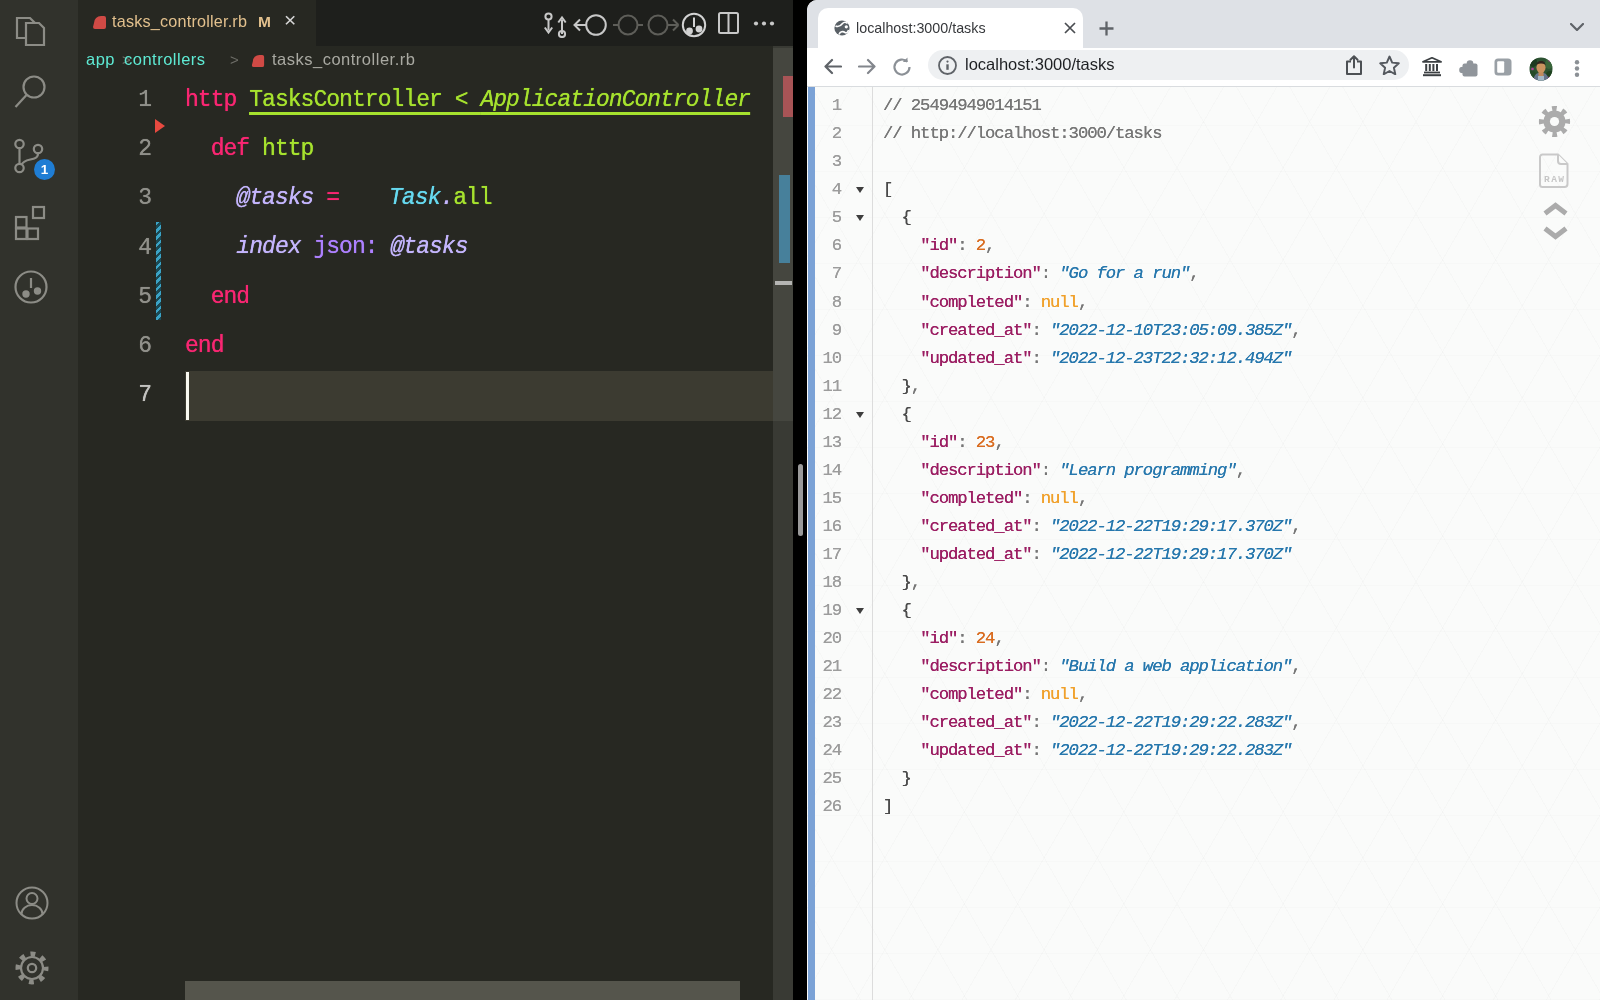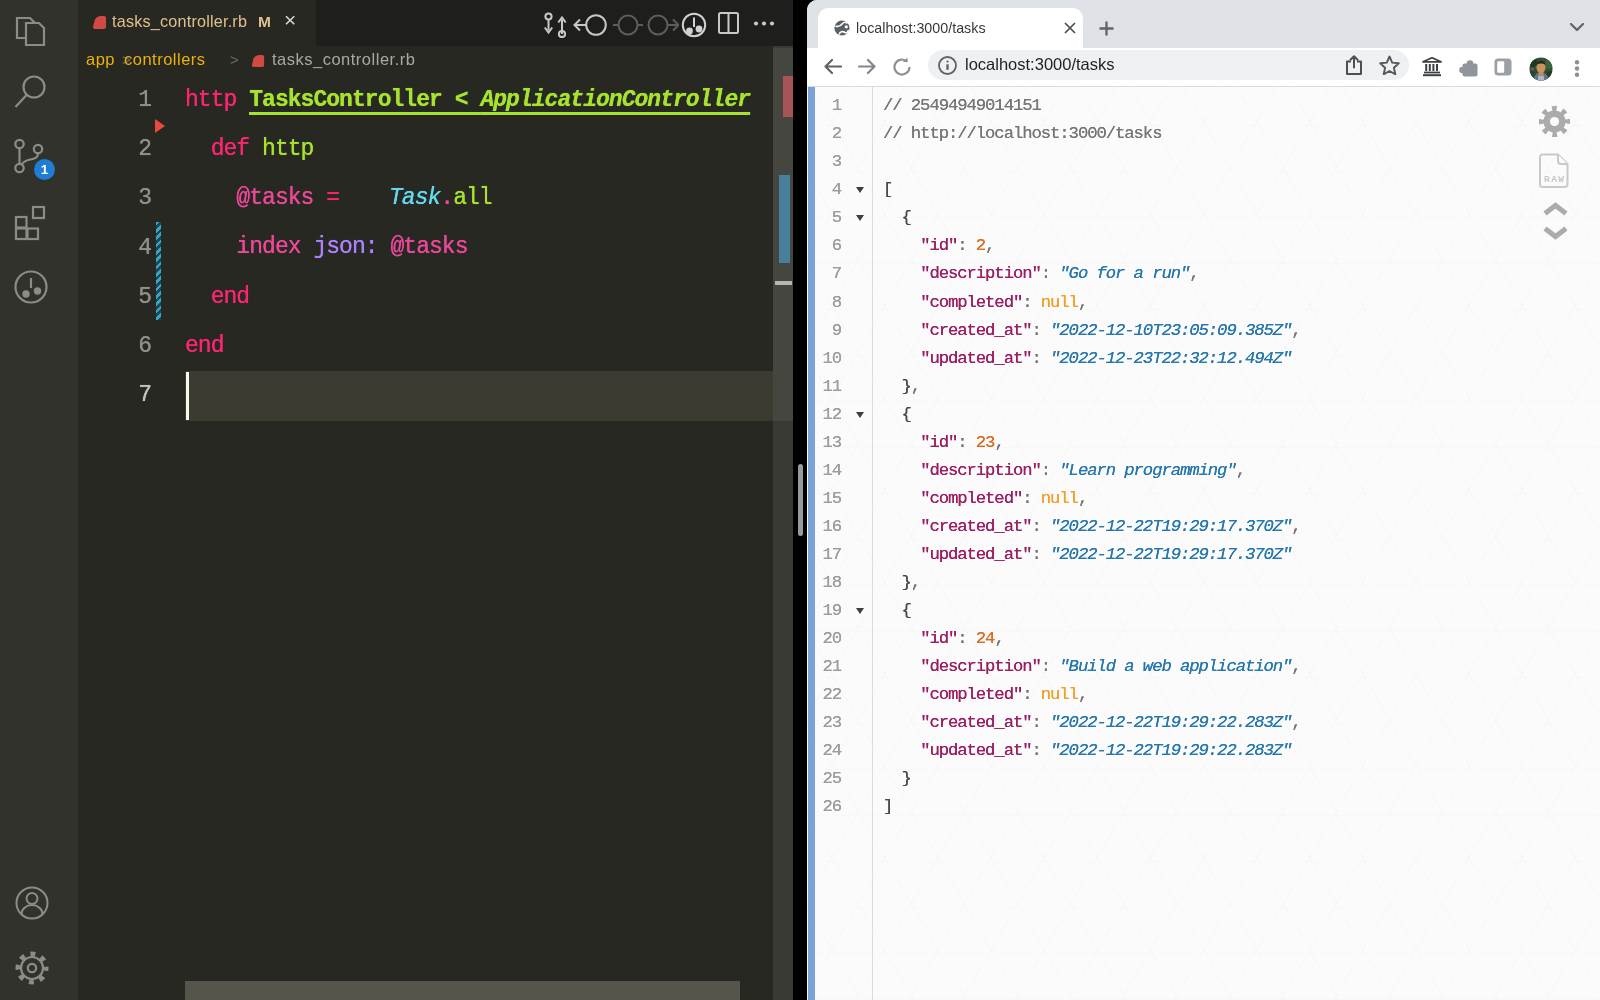--- a/index.html
+++ b/index.html
@@ -7,25 +7,25 @@
   .abs { position:absolute; }
   
   #vsc { position:absolute; left:0; top:0; width:793px; height:1000px; background:#272822; }
   #abar { position:absolute; left:0; top:0; width:78px; height:1000px; background:#31322c; }
   #tabbar { position:absolute; left:78px; top:0; width:715px; height:46px; background:#1e1f1c; }
   #tab1 { position:absolute; left:0; top:0; width:238px; height:46px; background:#272822; }
   #tab1 .ttl { position:absolute; left:34px; top:12px; font-size:16.2px; color:#e2c08d; letter-spacing:0.2px; }
   #tab1 .m { position:absolute; left:180px; top:13px; font-size:15.5px; color:#e2c08d; font-weight:bold; }
   #tab1 .x { position:absolute; left:206px; top:8px; font-size:21px; color:#d7d7d7; }
   #crumbs { position:absolute; left:78px; top:46px; width:715px; height:30px; background:#272822; color:#9c9c95; font-size:16.5px; letter-spacing:0.5px; }
-  #crumbs span { position:absolute; top:4px; color:#eab308; }
+  #crumbs span { position:absolute; top:4px; color:#5eead4; }
   .code { font-family:"Liberation Mono", monospace; font-size:23px; letter-spacing:-0.96px; line-height:49.3px; white-space:pre; text-shadow:0 0 0.7px currentColor; }
   .ln { position:absolute; left:0; width:151px; text-align:right; color:#90908a; height:49.3px; }
-  .pink { color:#f92672; } .green { color:#a6e22e; } .cyan { color:#66d9ef;margin-left:37px; } .purple { color:#ae81ff; } .white { color:#ec4899; }
-  .undl { text-decoration:underline; text-decoration-thickness:2.5px; text-underline-offset:6px;font-weight:bold; }
+  .pink { color:#f92672; } .green { color:#a6e22e; } .cyan { color:#66d9ef;margin-left:37px; } .purple { color:#ae81ff; } .white { color:#c4b5fd;font-style:italic; }
+  .undl { text-decoration:underline; text-decoration-thickness:2.5px; text-underline-offset:6px; }
   .it { font-style:italic; }
   
   #chrome { position:absolute; left:807px; top:0; width:638px; height:1000px; background:#fff; border-top-left-radius:10px; }
   #tabstrip { position:absolute; left:0; top:0; width:793px; height:48px; background:#dee1e6; border-top-left-radius:10px; }
   #ctab { position:absolute; left:11px; top:8px; width:265px; height:40px; background:#fff; border-radius:10px 10px 0 0; }
   #ctab .ttl { position:absolute; left:38px; top:11.5px; font-size:14.3px; color:#36383b; }
   #toolbar { position:absolute; left:0; top:48px; width:793px; height:39px; background:#fff; border-bottom:1px solid #d9dcdf; }
   #pill { position:absolute; left:121px; top:2px; width:481px; height:30px; border-radius:15px; background:#eef0f2; }
   #pill .url { position:absolute; left:37px; top:4.5px; font-size:16.5px; color:#1e2023; }
   #content { position:absolute; left:0; top:87px; width:793px; height:913px;

